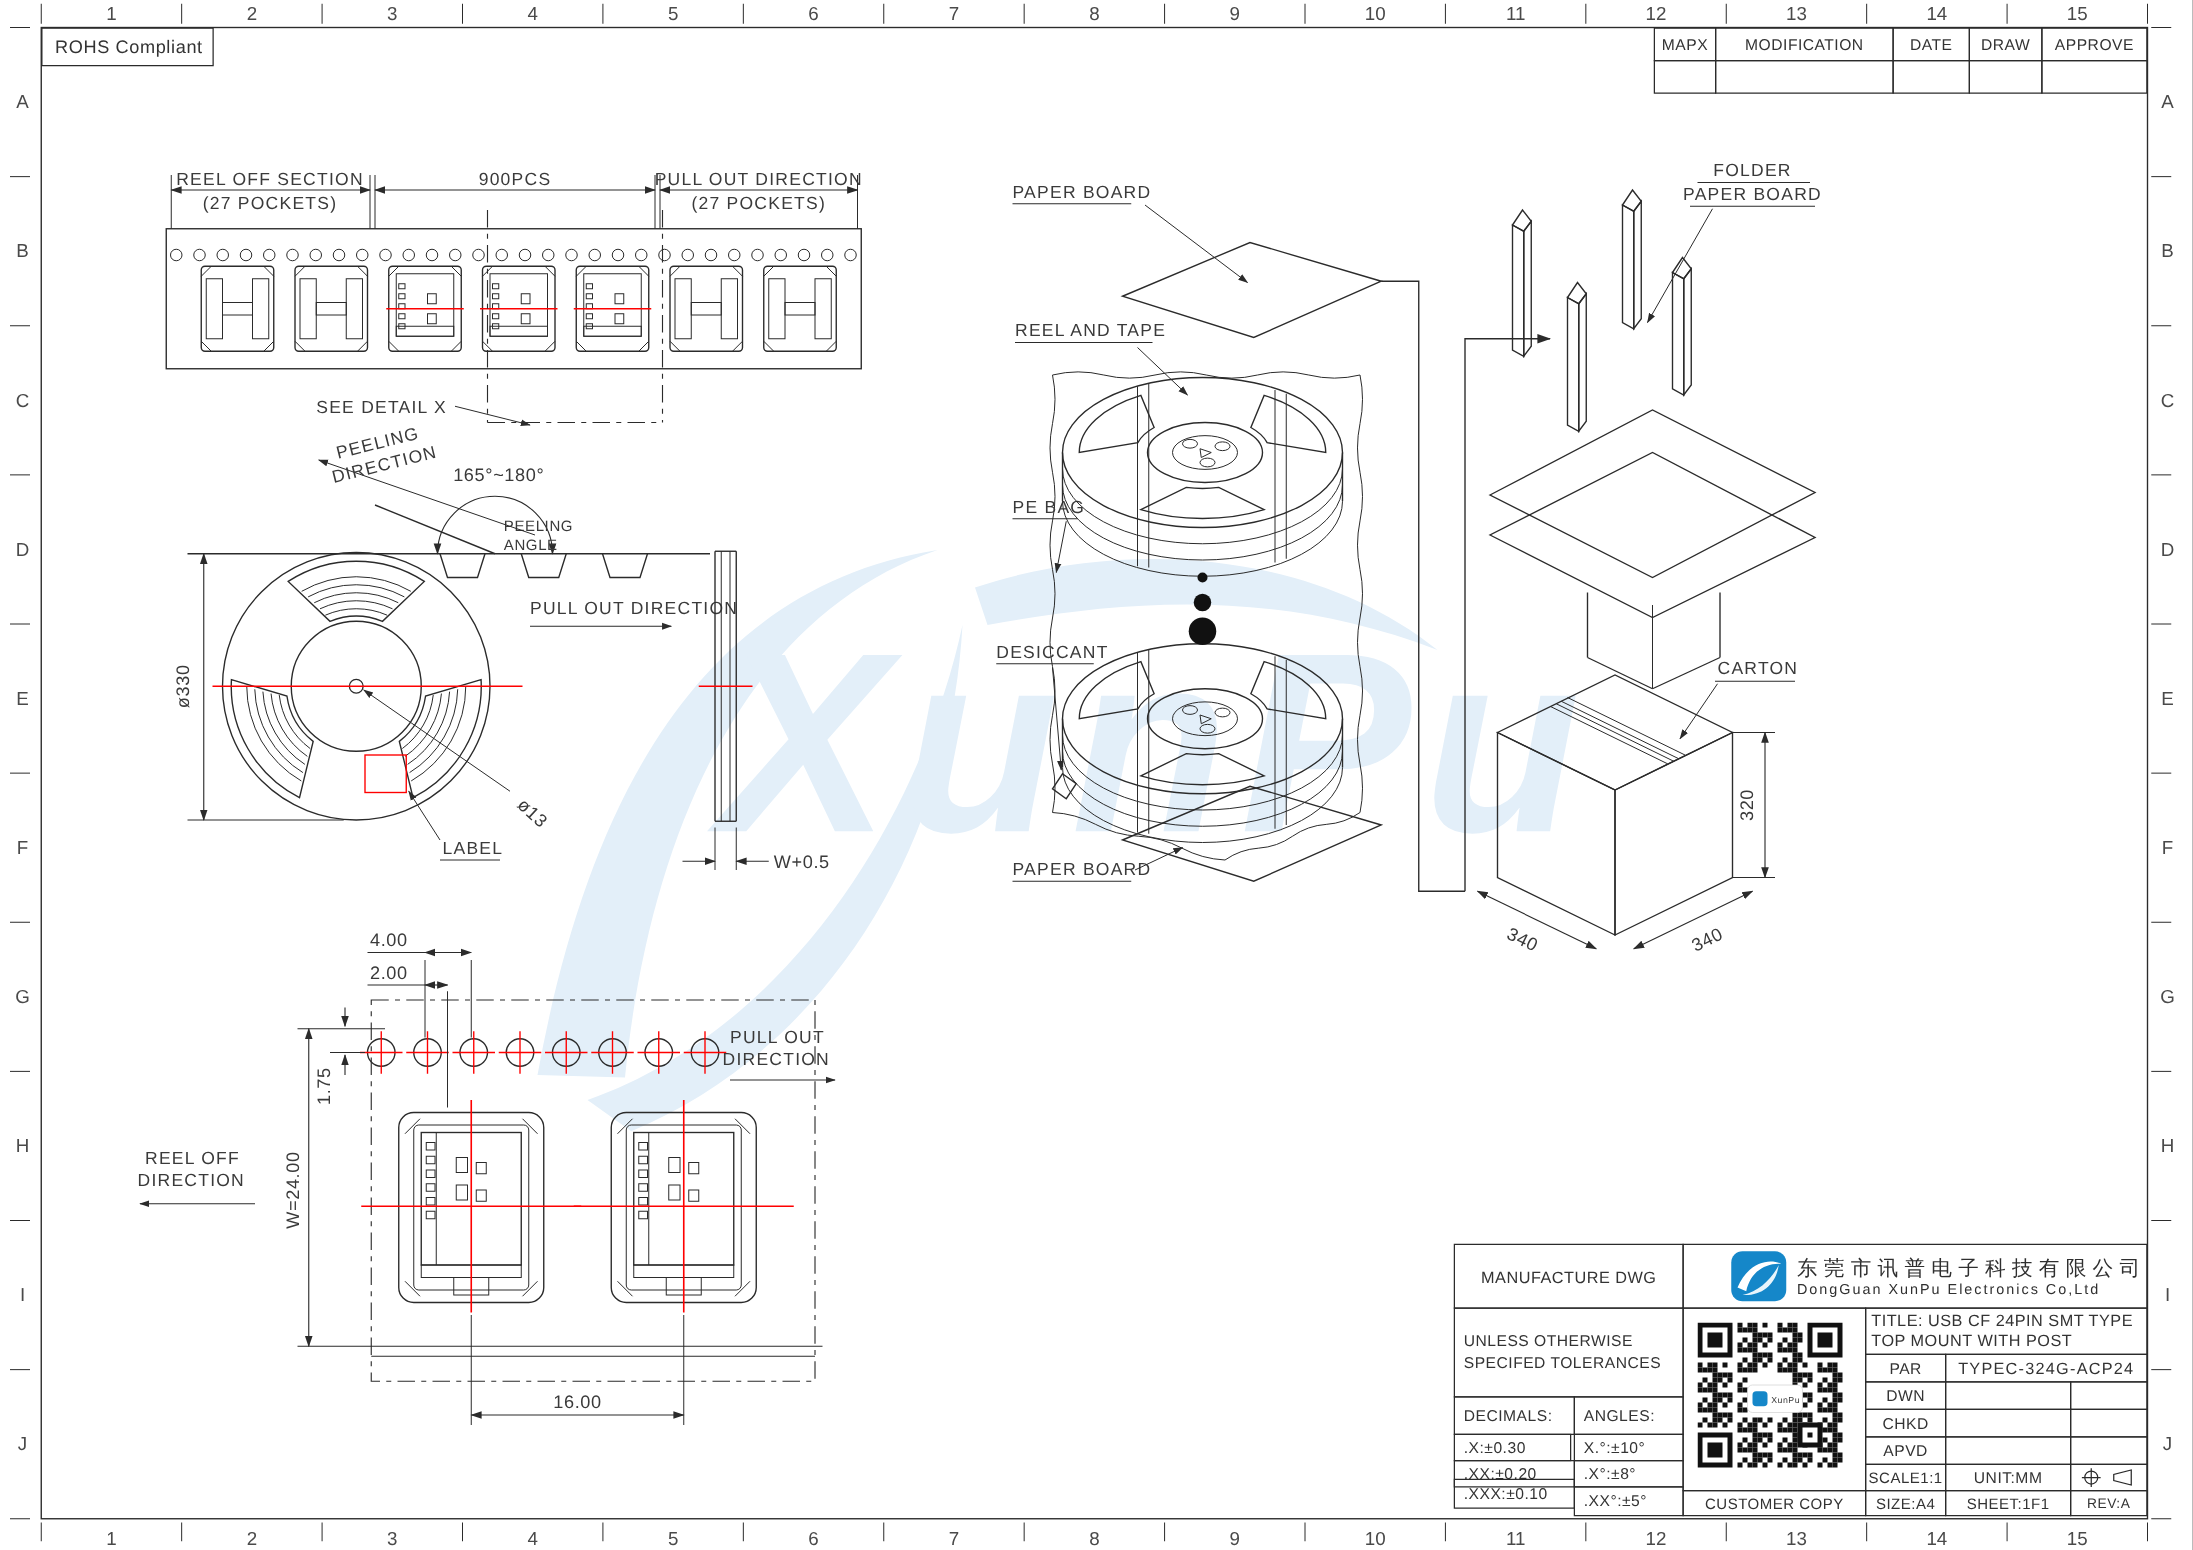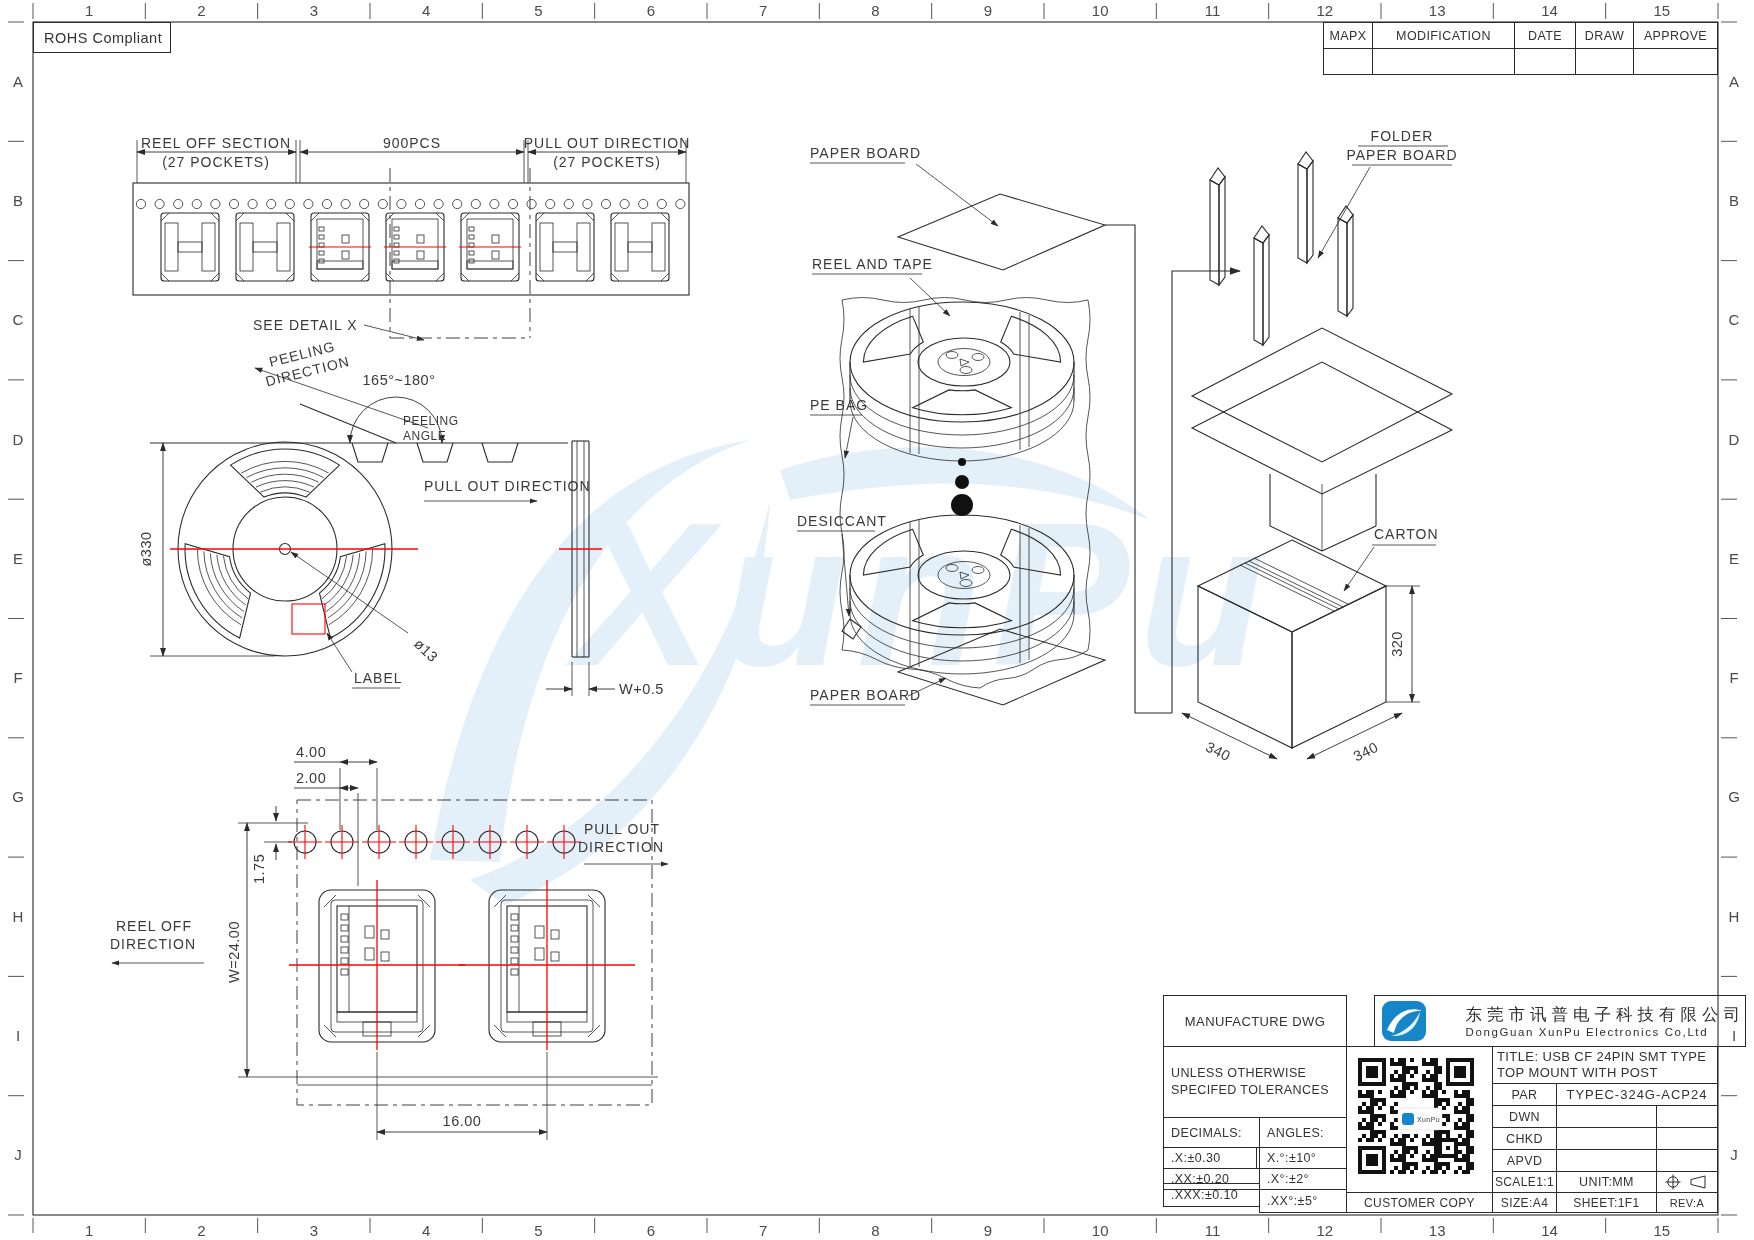--- a/index.html
+++ b/index.html
@@ -660,25 +660,25 @@
     <div style="line-height:17px;font-size:12.5px;">
       <div>UNLESS OTHERWISE</div>
       <div>SPECIFED TOLERANCES</div>
     </div>
   </div>
   <div class="cell left" style="left:0;top:122px;width:97px;height:31px;">DECIMALS:</div>
   <div class="cell left" style="left:96px;top:122px;width:88px;height:31px;">ANGLES:</div>
   <div class="cell left" style="left:0;top:152px;width:94px;height:22px;">.X:±0.30</div>
   <div class="cell left" style="left:96px;top:152px;width:88px;height:22px;">X.°:±10°</div>
   <div class="cell left" style="left:0;top:173px;width:97px;height:22px;">.XX:±0.20</div>
-  <div class="cell left" style="left:96px;top:173px;width:88px;height:22px;">.X°:±2°</div>
+  <div class="cell left" style="left:96px;top:173px;width:88px;height:22px;">.X°:±8°</div>
   <div class="cell left" style="left:0;top:188px;width:97px;height:24px;">.XXX:±0.10</div>
   <div class="cell left" style="left:96px;top:194px;width:88px;height:24px;">.XX°:±5°</div>
 
-  <div class="cell" style="left:183px;top:0;width:372px;height:52px;justify-content:space-between;padding-left:6px;margin-left:28px;">
+  <div class="cell" style="left:183px;top:0;width:372px;height:52px;justify-content:flex-end;padding-left:6px;">
     <svg width="46" height="42" viewBox="0 0 46 42" style="flex:0 0 auto;">
       <rect x="1" y="1" width="44" height="40" rx="9" fill="var(--blue)"></rect>
       <path d="M6,30 C14,11 30,6 41,11 C28,10 16,18 13,33 Z" fill="#fff"></path>
       <path d="M10,36 C24,33 34,22 39,12 C37,27 26,37 10,36 Z" fill="#e8f4fb"></path>
     </svg>
     <div style="margin-left:8px;">
       <div style="font-size:16.5px;letter-spacing:5px;color:#2f2f2f;">东莞市讯普电子科技有限公司</div>
       <div style="font-size:11.5px;letter-spacing:1.6px;color:#2f2f2f;">DongGuan XunPu Electronics Co,Ltd</div>
     </div>
   </div>

